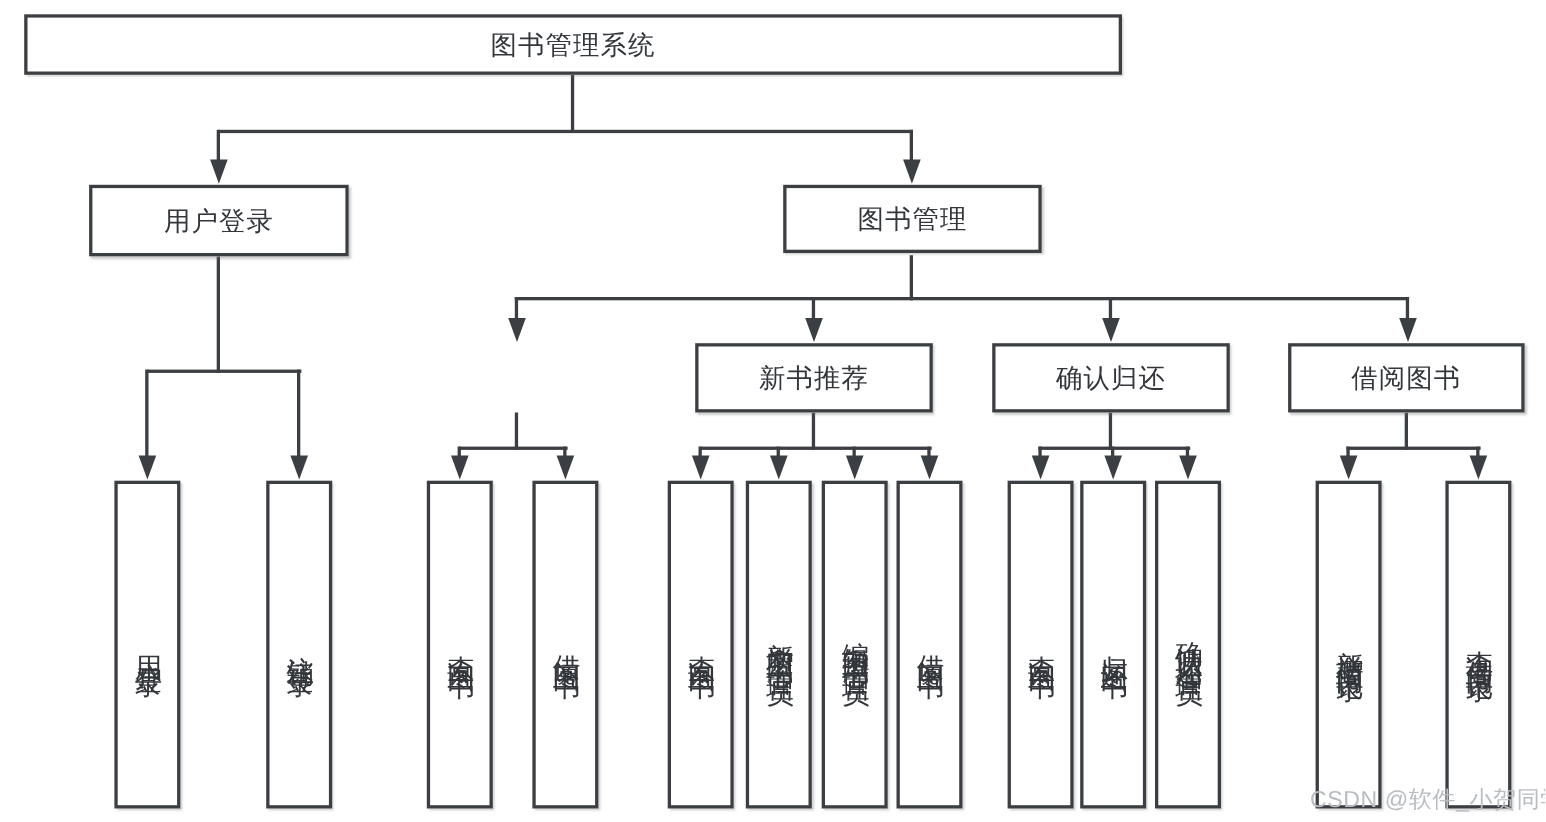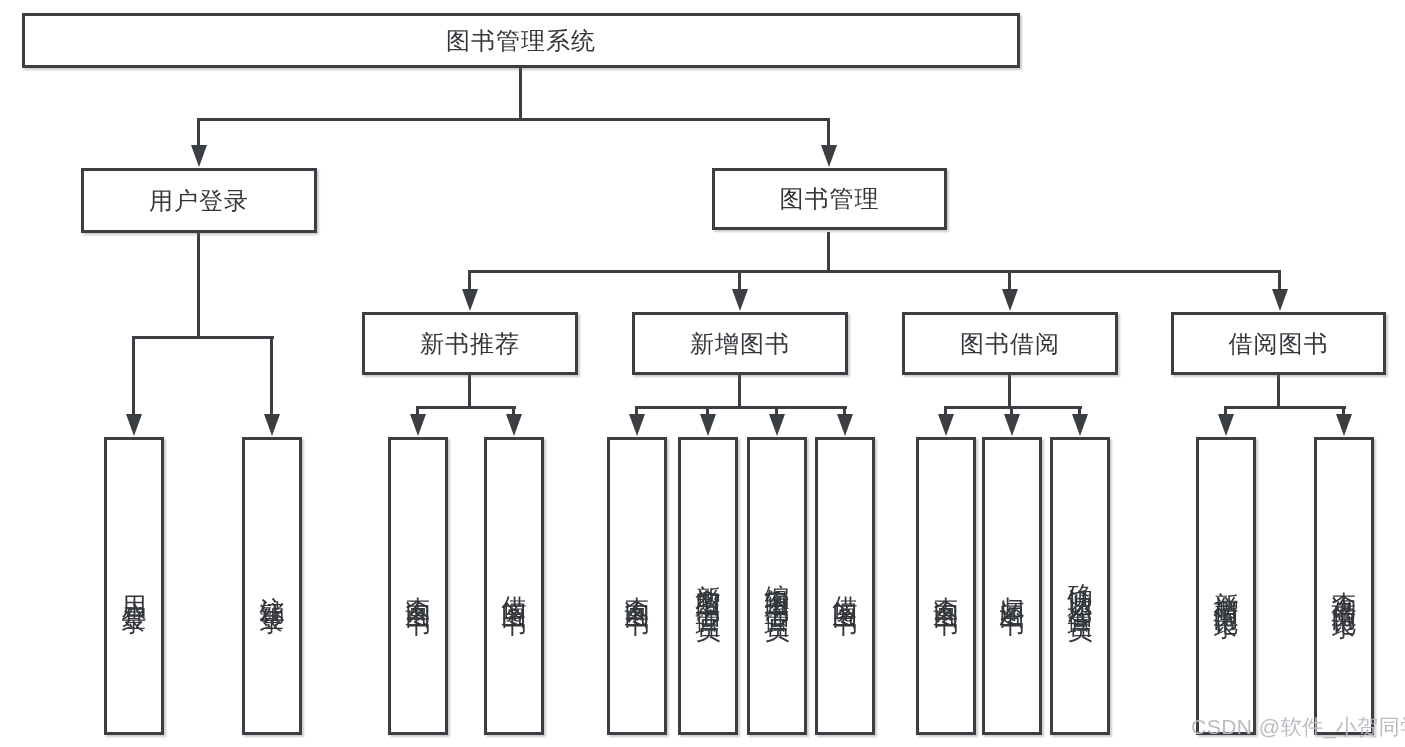--- a/index.html
+++ b/index.html
@@ -117,23 +117,22 @@
   <div class="vline" style="left:1277px; top:375px; height:34px;"></div>
   <div class="hline" style="left:1224px; top:406px; width:122px;"></div>
   <div class="drop" style="left:1224px; top:406px; height:9px;"></div>
   <div class="drop" style="left:1342px; top:406px; height:9px;"></div>
 
   <div class="hbox" style="left:22px; top:13px; width:998px; height:55px;">图书管理系统</div>
 
   <div class="hbox" style="left:81px; top:168px; width:236px; height:65px;">用户登录</div>
   <div class="hbox" style="left:712px; top:168px; width:235px; height:62px;">图书管理</div>
 
-  <div class="hbox" style="left:362px; top:312px; width:216px; height:63px;">新书推荐</div>
-  <div class="hbox" style="left:632px; top:312px; width:216px; height:63px;">新增图书</div>
-  <div class="hbox" style="left:902px; top:312px; width:216px; height:63px;">图书借阅</div>
+  <div class="hbox" style="left:632px; top:312px; width:216px; height:63px;">新书推荐</div>
+  <div class="hbox" style="left:902px; top:312px; width:216px; height:63px;">确认归还</div>
   <div class="hbox" style="left:1171px; top:312px; width:215px; height:63px;">借阅图书</div>
 
   <div class="vbox" style="left:104px;">用户登录</div>
   <div class="vbox" style="left:242px;">注销登录</div>
 
   <div class="vbox" style="left:388px;">查询图书</div>
   <div class="vbox" style="left:484px;">借阅图书</div>
 
   <div class="vbox" style="left:607px;">查询图书</div>
   <div class="vbox" style="left:678px;">新增图书（管理员）</div>

